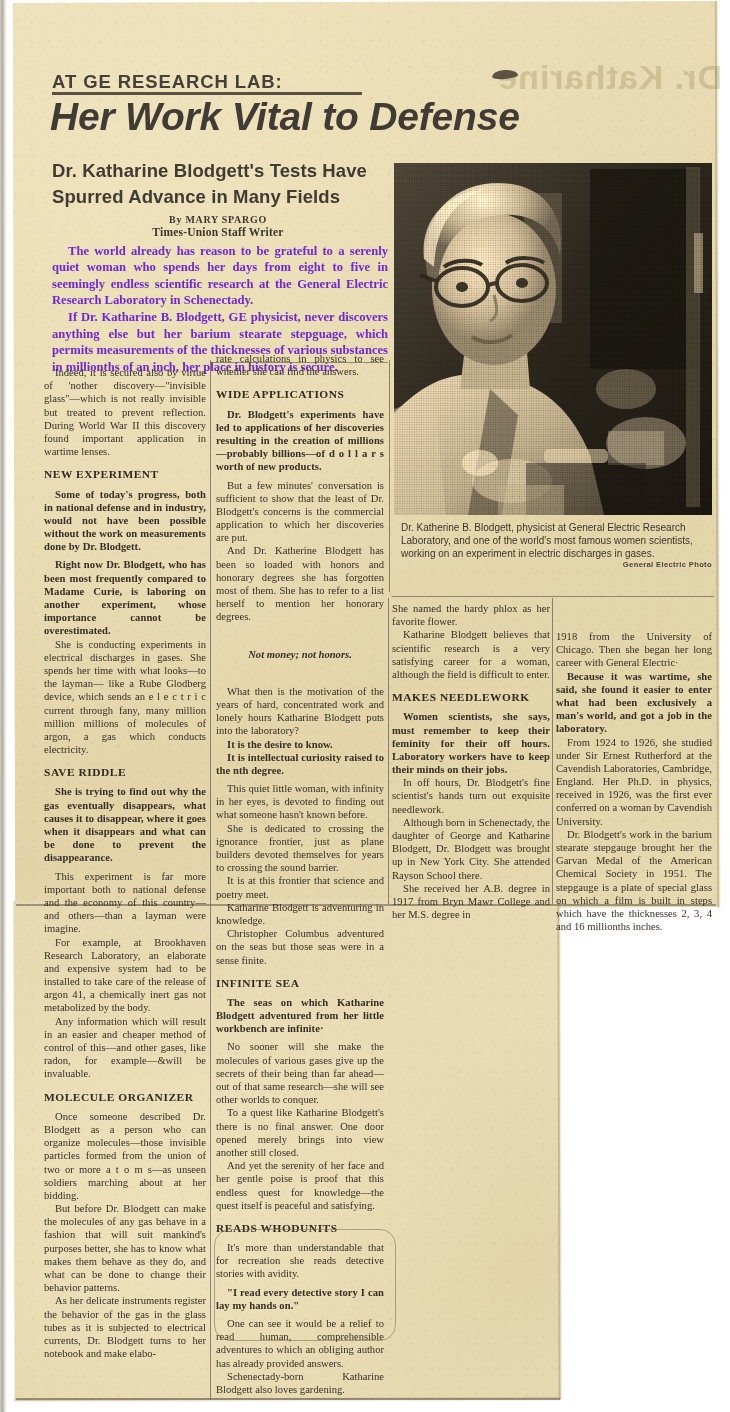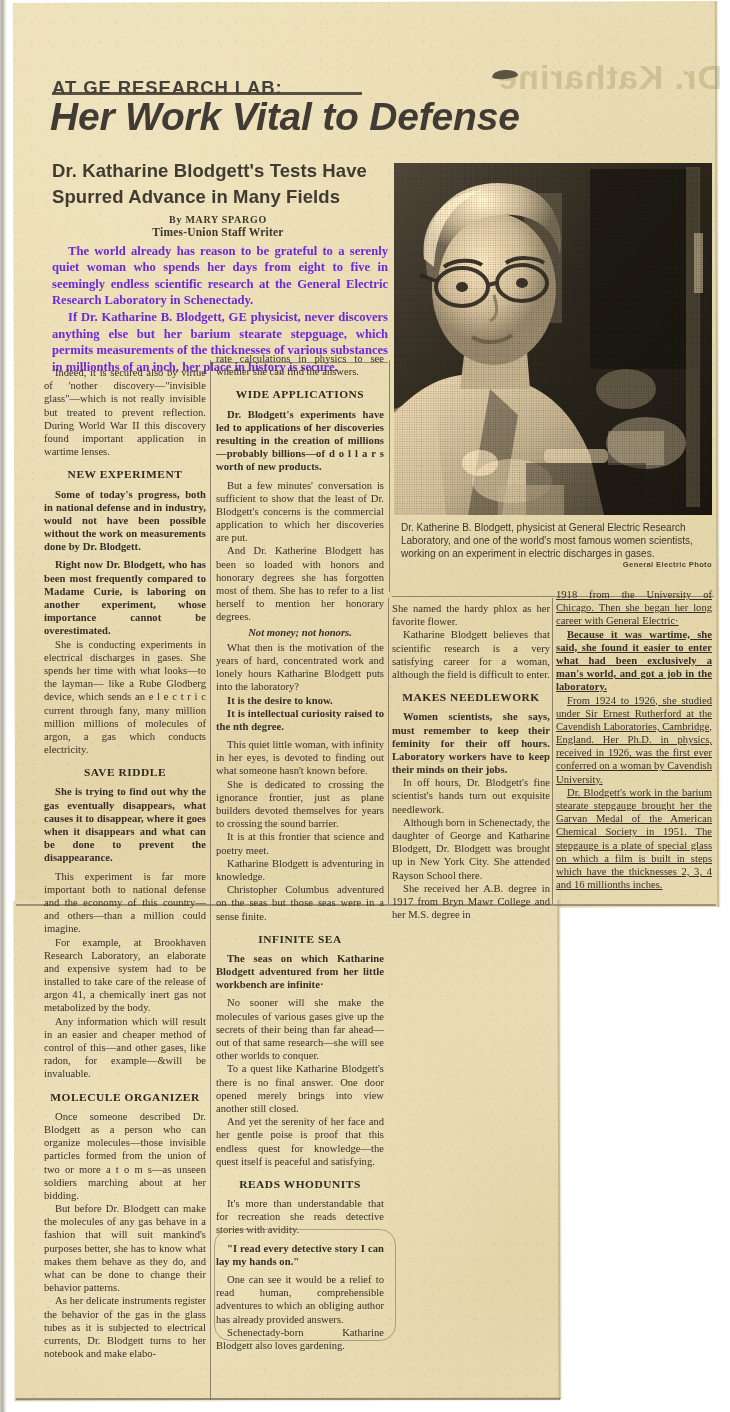--- a/index.html
+++ b/index.html
@@ -61,21 +61,21 @@
       radial-gradient(circle at 37% 23%, rgba(120,95,55,.22) .6px, transparent 1.1px),
       radial-gradient(circle at 64% 41%, rgba(120,95,55,.26) .6px, transparent 1.1px),
       radial-gradient(circle at 83% 12%, rgba(120,95,55,.20) .6px, transparent 1.1px),
       radial-gradient(circle at 22% 68%, rgba(120,95,55,.24) .6px, transparent 1.1px),
       radial-gradient(circle at 52% 88%, rgba(120,95,55,.20) .6px, transparent 1.1px),
       radial-gradient(circle at 91% 77%, rgba(120,95,55,.26) .6px, transparent 1.1px);
     background-size:17px 19px,23px 21px,29px 27px,19px 31px,27px 23px,33px 29px,21px 25px;
   }
 
   
-  #kicker-wrap{position:absolute;left:52px;top:78px;width:430px;}
+  #kicker-wrap{position:absolute;left:52px;top:72px;width:430px;}
   #kicker{
     font-family:"Liberation Sans", sans-serif;
     font-size:18.5px;font-weight:700;letter-spacing:.9px;color:#44403a;
     line-height:1.05;
   }
   #kicker-rule{
     position:absolute;left:52px;top:92px;width:310px;height:3px;background:#4a4338;opacity:.92;
   }
 
   
@@ -122,25 +122,25 @@
   #lead p{margin:0 0 1px 0;text-indent:16px;}
 
   
   .col{
     position:absolute;color:#352f27;text-align:justify;
     font-size:10.6px;line-height:1.245;
   }
   .col p{margin:0;text-indent:11px;}
   .col p.noind{text-indent:0;}
   .col h3{
-    margin:9px 0 6px 0;text-align:center;text-indent:0;
+    margin:9px 0 6px 0;text-indent:0;
     font-size:11.4px;font-weight:700;letter-spacing:.55px;color:#2f2a22;
   }
   .col p.bold{font-weight:700;letter-spacing:.05px;}
-  .col p.ital{font-style:italic;font-weight:700;text-align:center;text-indent:0;margin:2px 0;}
+  .col p.ital{font-style:italic;font-weight:700;text-align:center;text-indent:0;margin:24px 0;}
   .col .sp{display:block;height:5px;}
 
   
   .vrule{position:absolute;width:1px;background:#6d6252;opacity:.75;}
 
   
   #photo{
     position:absolute;left:394px;top:163px;width:318px;height:352px;
     overflow:hidden;background:#6b6352;
     filter:sepia(.42) contrast(1.04) brightness(.98);
@@ -298,21 +298,21 @@
   <div class="col" id="col1" style="left:44px;top:366px;width:162px;">
     <p>Indeed, it is secured also by virtue of 'nother discovery—"invisible glass"—which is not really invisible but treated to prevent reflection. During World War II this discovery found important application in wartime lenses.</p>
     <h3>NEW EXPERIMENT</h3>
     <p class="bold">Some of today's progress, both in national defense and in industry, would not have been possible without the work on measurements done by Dr. Blodgett.</p>
     <span class="sp"></span>
     <p class="bold">Right now Dr. Blodgett, who has been most frequently compared to Madame Curie, is laboring on another experiment, whose importance cannot be overestimated.</p>
     <p>She is conducting experiments in electrical discharges in gases. She spends her time with what looks—to the layman— like a Rube Glodberg device, which sends an e l e c t r i c current through fany, many million million millions of molecules of argon, a gas which conducts electricity.</p>
     <h3>SAVE RIDDLE</h3>
     <p class="bold">She is trying to find out why the gas eventually disappears, what causes it to disappear, where it goes when it disappears and what can be done to prevent the disappearance.</p>
     <span class="sp"></span>
-    <p>This experiment is far more important both to national defense and the economy of this country—and others—than a million could imagine.</p>
+    <p>This experiment is far more important both to national defense and the economy of this country—and others—than a layman were imagine.</p>
     <p>For example, at Brookhaven Research Laboratory, an elaborate and expensive system had to be installed to take care of the release of argon 41, a chemically inert gas not metabolized by the body.</p>
     <p>Any information which will result in an easier and cheaper method of control of this—and other gases, like radon, for example—&amp;will be invaluable.</p>
     <h3>MOLECULE ORGANIZER</h3>
     <p>Once someone described Dr. Blodgett as a person who can organize molecules—those invisible particles formed from the union of two or more a t o m s—as unseen soldiers marching about at her bidding.</p>
     <p>But before Dr. Blodgett can make the molecules of any gas behave in a fashion that will suit mankind's purposes better, she has to know what makes them behave as they do, and what can be done to change their behavior patterns.</p>
     <p>As her delicate instruments register the behavior of the gas in the glass tubes as it is subjected to electrical currents, Dr. Blodgett turns to her notebook and make elabo-</p>
   </div>
 
   <div class="col" id="col2" style="left:216px;top:352px;width:168px;">
     <p class="noind">rate calculations in physics to see whether she can find the answers.</p>
@@ -351,20 +351,20 @@
   <div class="col" id="col3" style="left:392px;top:602px;width:158px;">
     <p class="noind">She named the hardy phlox as her favorite flower.</p>
     <p>Katharine Blodgett believes that scientific research is a very satisfying career for a woman, although the field is difficult to enter.</p>
     <h3>MAKES NEEDLEWORK</h3>
     <p class="bold">Women scientists, she says, must remember to keep their feminity for their off hours. Laboratory workers have to keep their minds on their jobs.</p>
     <p>In off hours, Dr. Blodgett's fine scientist's hands turn out exquisite needlework.</p>
     <p>Although born in Schenectady, the daughter of George and Katharine Blodgett, Dr. Blodgett was brought up in New York City. She attended Rayson School there.</p>
     <p>She received her A.B. degree in 1917 from Bryn Mawr College and her M.S. degree in</p>
   </div>
 
-  <div class="col" id="col4" style="left:556px;top:588px;width:156px;text-decoration:underline;">
+  <div class="col" id="col4" style="left:556px;top:630px;width:156px;">
     <p class="noind">1918 from the University of Chicago. Then she began her long career with General Electric·</p>
     <p class="bold">Because it was wartime, she said, she found it easier to enter what had been exclusively a man's world, and got a job in the laboratory.</p>
     <p>From 1924 to 1926, she studied under Sir Ernest Rutherford at the Cavendish Laboratories, Cambridge, England. Her Ph.D. in physics, received in 1926, was the first ever conferred on a woman by Cavendish University.</p>
     <p>Dr. Blodgett's work in the barium stearate stepgauge brought her the Garvan Medal of the American Chemical Society in 1951. The stepgauge is a plate of special glass on which a film is built in steps which have the thicknesses 2, 3, 4 and 16 millionths inches.</p>
   </div>
 
 </div>
 
 </body></html>

